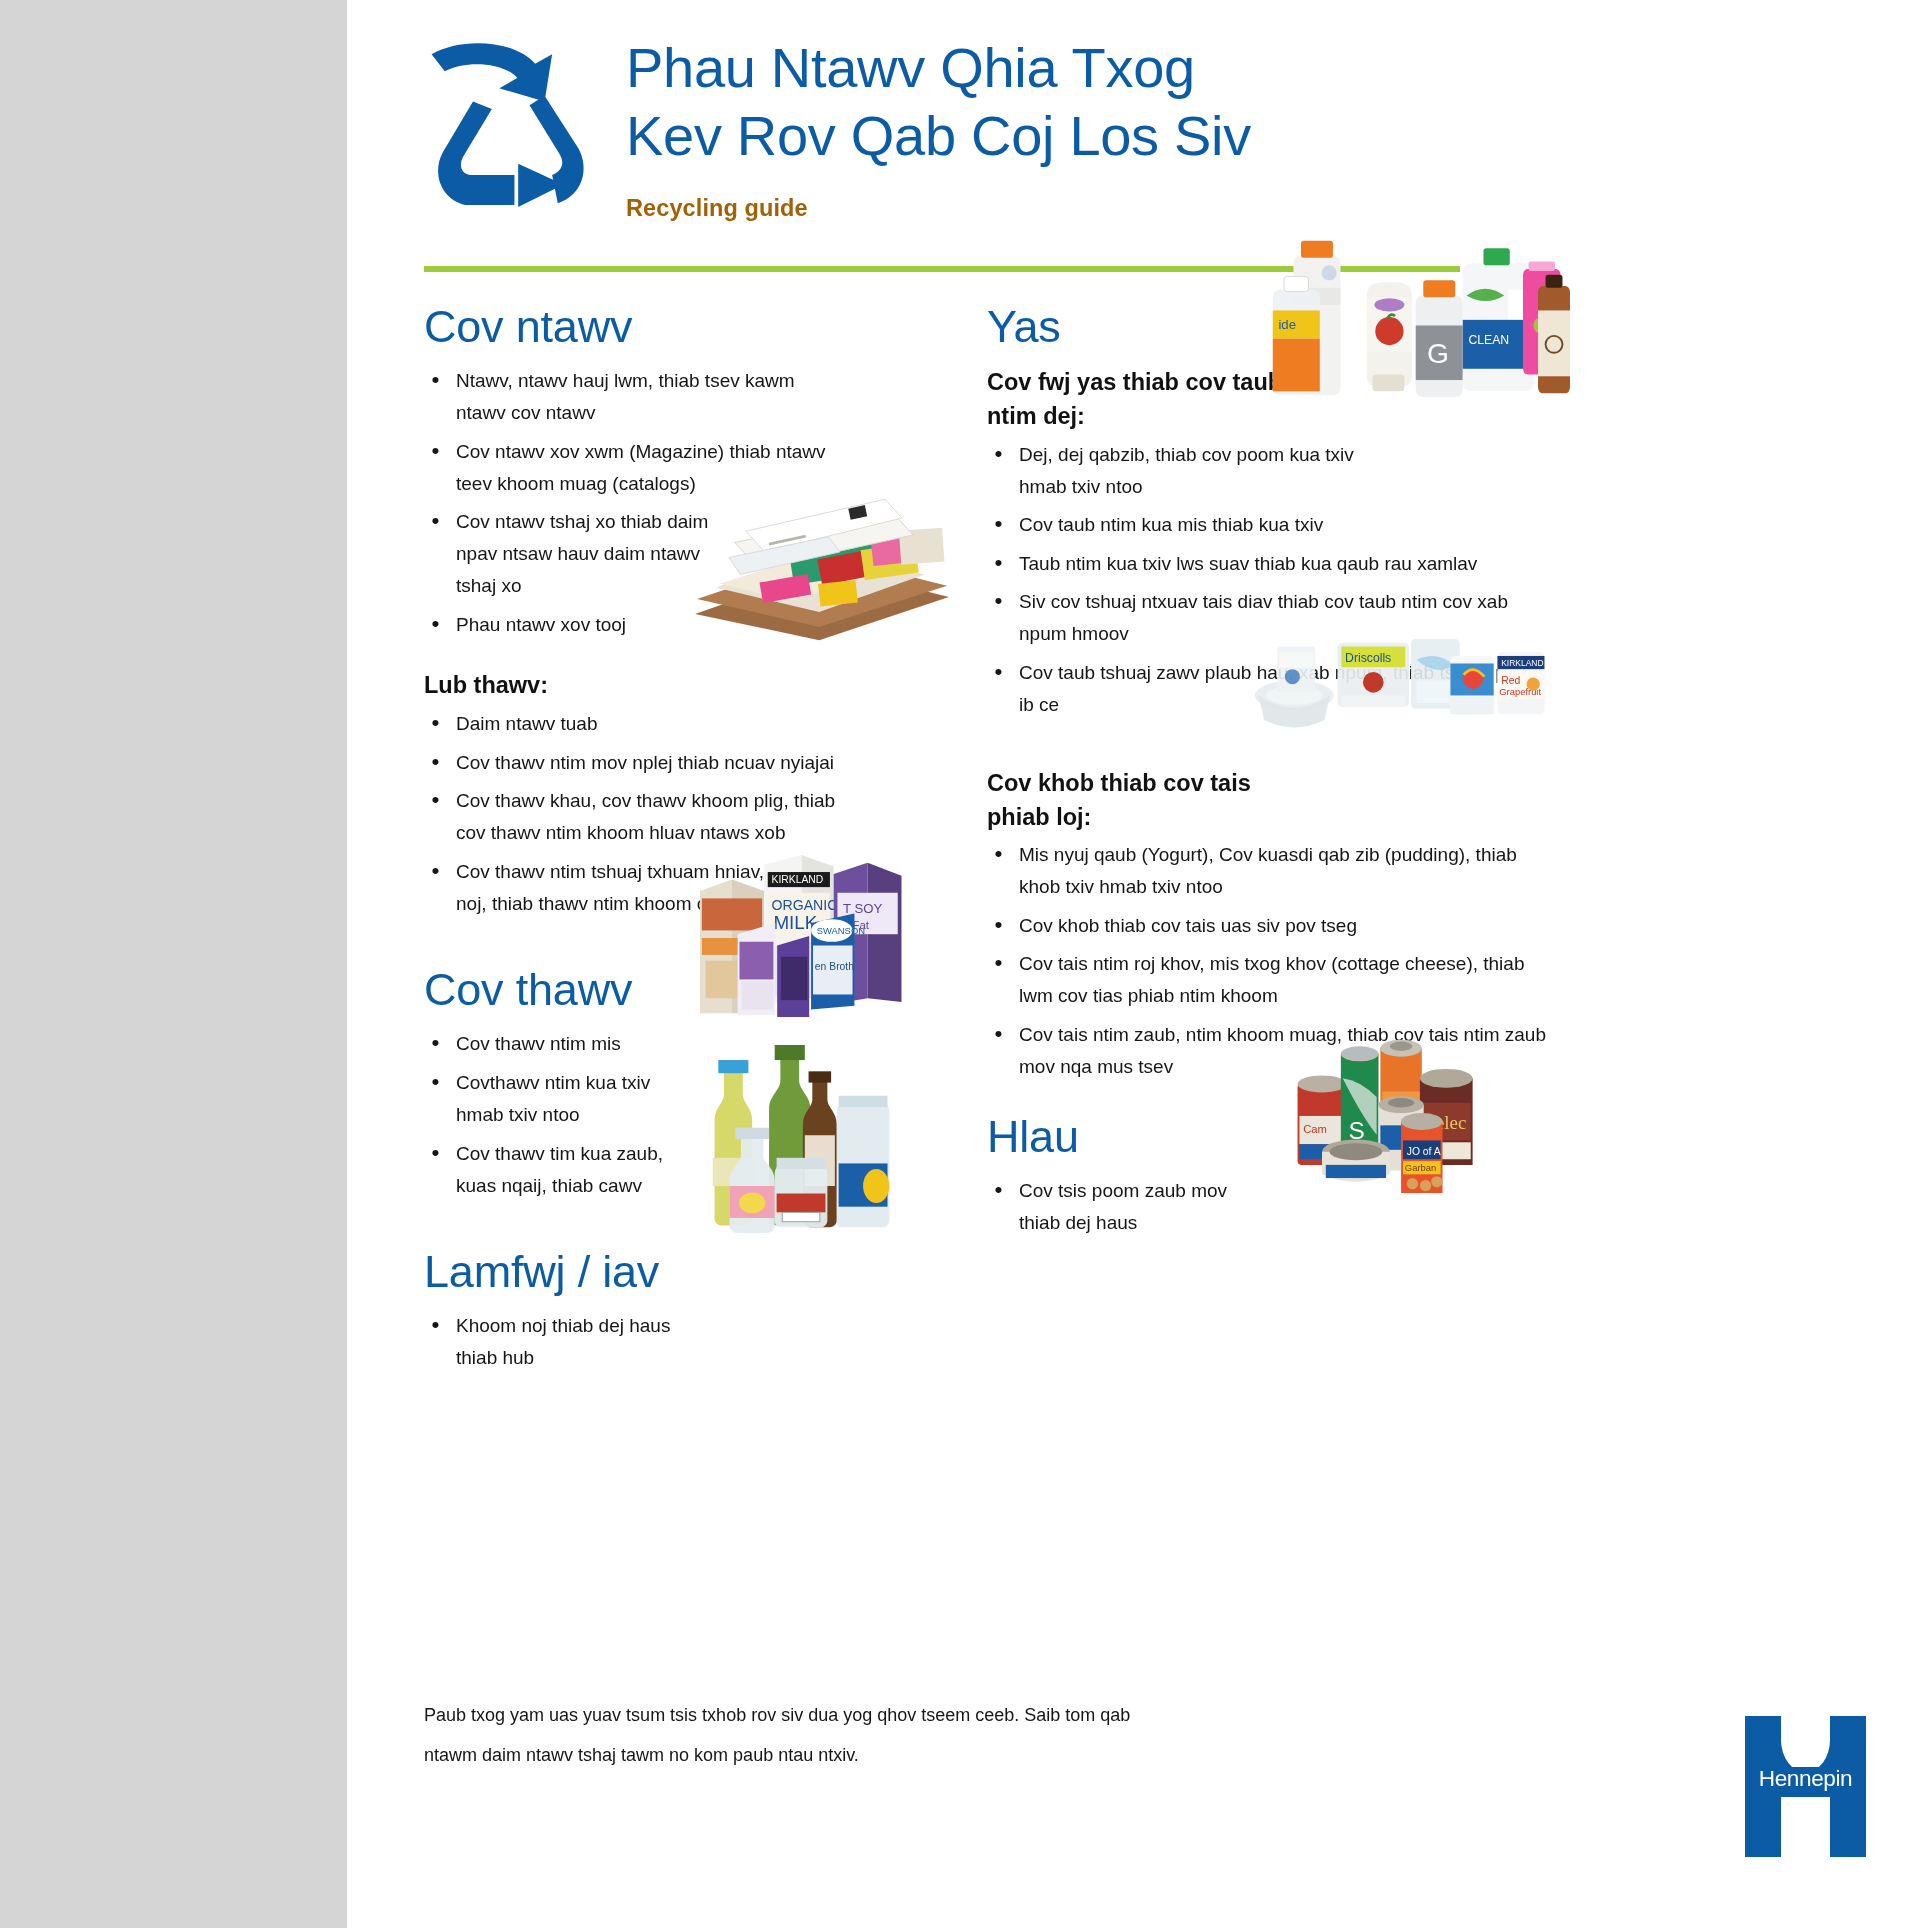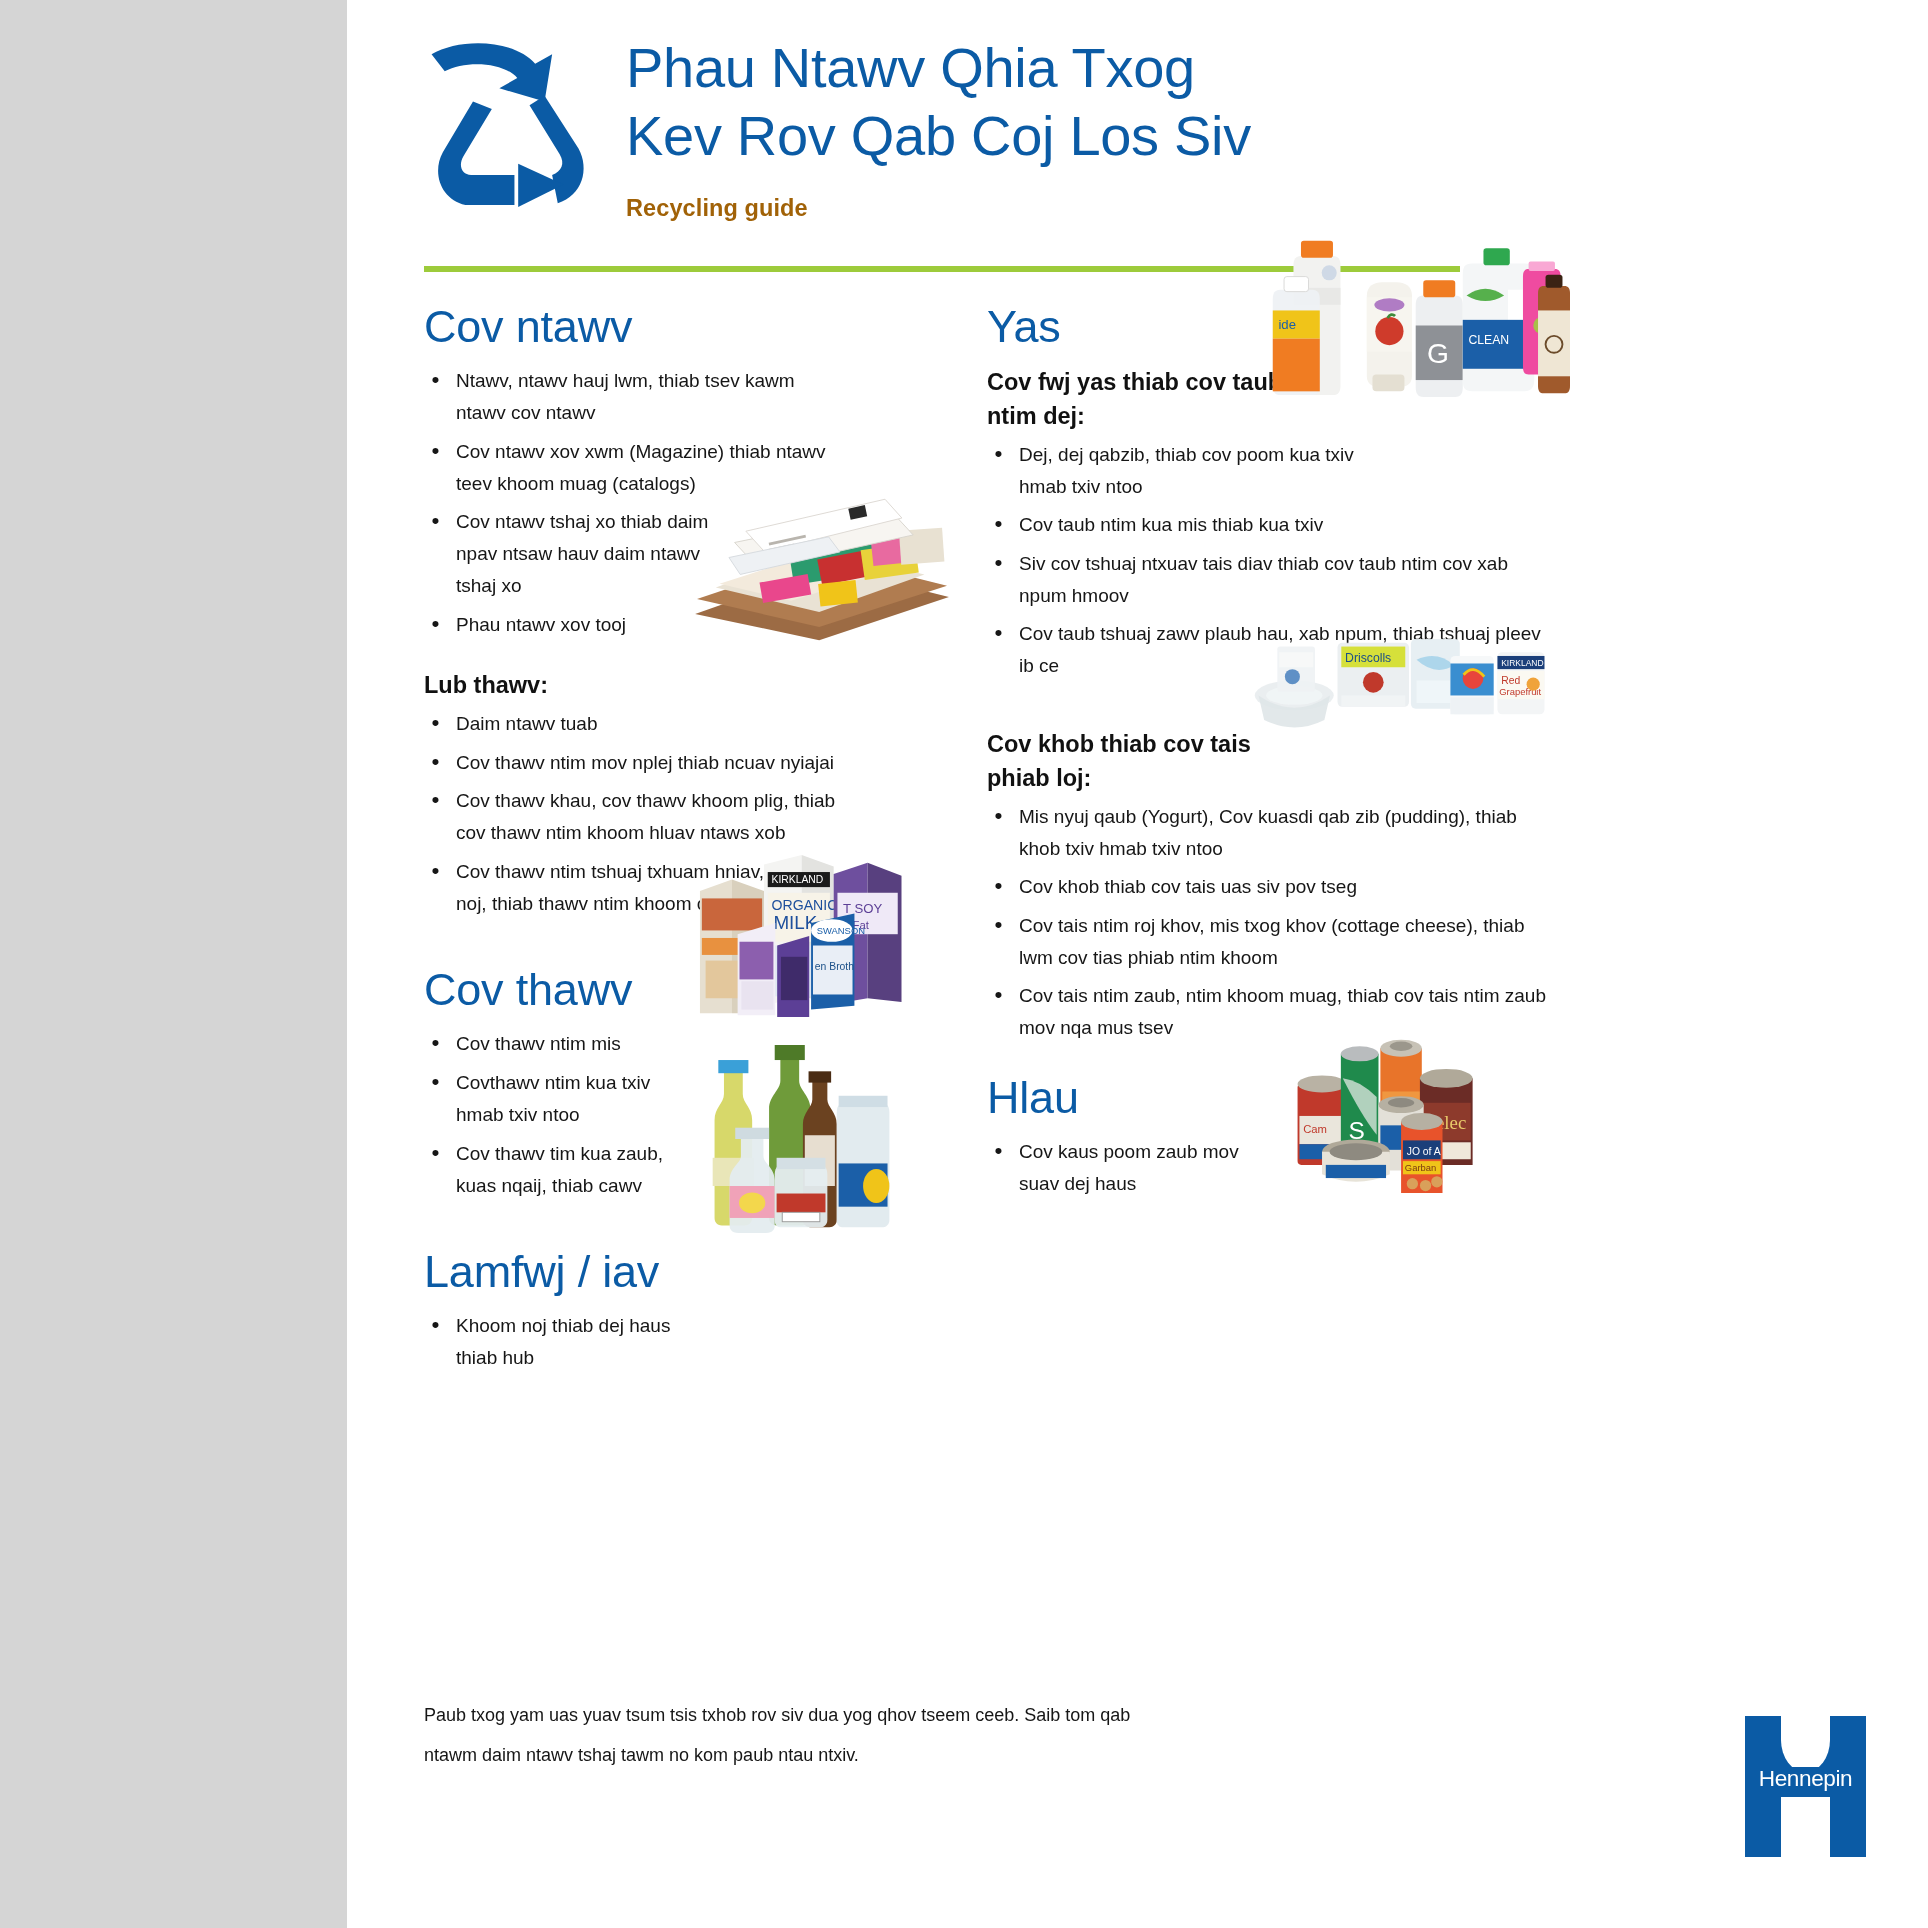--- a/index.html
+++ b/index.html
@@ -388,20 +388,21 @@
           <rect x="286" y="80" width="34" height="70" fill="#efe6d4"></rect>
           <circle cx="303" cy="116" r="9" fill="none" stroke="#6b4b2a" stroke-width="2"></circle>
         </svg>
       </div>
 
       <h2 class="section-title">Yas</h2>
       <div class="sub-head narrow-h">Cov fwj yas thiab cov taub ntim dej:</div>
       <ul class="bullets">
         <li class="narrow-g">Dej, dej qabzib, thiab cov poom kua txiv hmab txiv ntoo</li>
         <li>Cov taub ntim kua mis thiab kua txiv</li>
+        <li>Taub ntim kua txiv lws suav thiab kua qaub rau xamlav</li>
         <li>Siv cov tshuaj ntxuav tais diav thiab cov taub ntim cov xab npum hmoov</li>
         <li>Cov taub tshuaj zawv plaub hau, xab npum, thiab tshuaj pleev ib ce</li>
       </ul>
 
       <div class="gap-md"></div>
 
       <div class="photo" id="photo-tubs">
         <svg viewBox="0 0 320 110" width="301" height="104" aria-hidden="true">
           <ellipse cx="46" cy="64" rx="42" ry="16" fill="#e8ecee" opacity="0.9"></ellipse>
           <path d="M8 64 q38 26 76 0 l-6 26 q-32 16 -64 0 Z" fill="#dfe5e8" opacity="0.9"></path>
@@ -477,21 +478,21 @@
           <circle cx="158" cy="156" r="6" fill="#d9a05a"></circle>
           <ellipse cx="72" cy="124" rx="36" ry="13" fill="#b0a999"></ellipse>
           <path d="M36 124 v24 q36 16 72 0 v-24 Z" fill="#e7e3d8"></path>
           <ellipse cx="72" cy="124" rx="28" ry="9" fill="#8e8a80"></ellipse>
           <rect x="40" y="138" width="64" height="14" fill="#1b5fa8"></rect>
         </svg>
       </div>
 
       <h2 class="section-title">Hlau</h2>
       <ul class="bullets narrow-e">
-        <li>Cov kaus poom zaub mov suav dej haus</li>
+        <li>Cov tsis poom zaub mov thiab dej haus</li>
       </ul>
     </div>
   </div>
 
   <div id="footer">
     <div id="footer-text">Paub txog yam uas yuav tsum tsis txhob rov siv dua yog qhov tseem ceeb. Saib tom qab ntawm daim ntawv tshaj tawm no kom paub ntau ntxiv.</div>
   </div>
 
   <div id="hennepin-logo">
     <div class="notch-top"></div>

